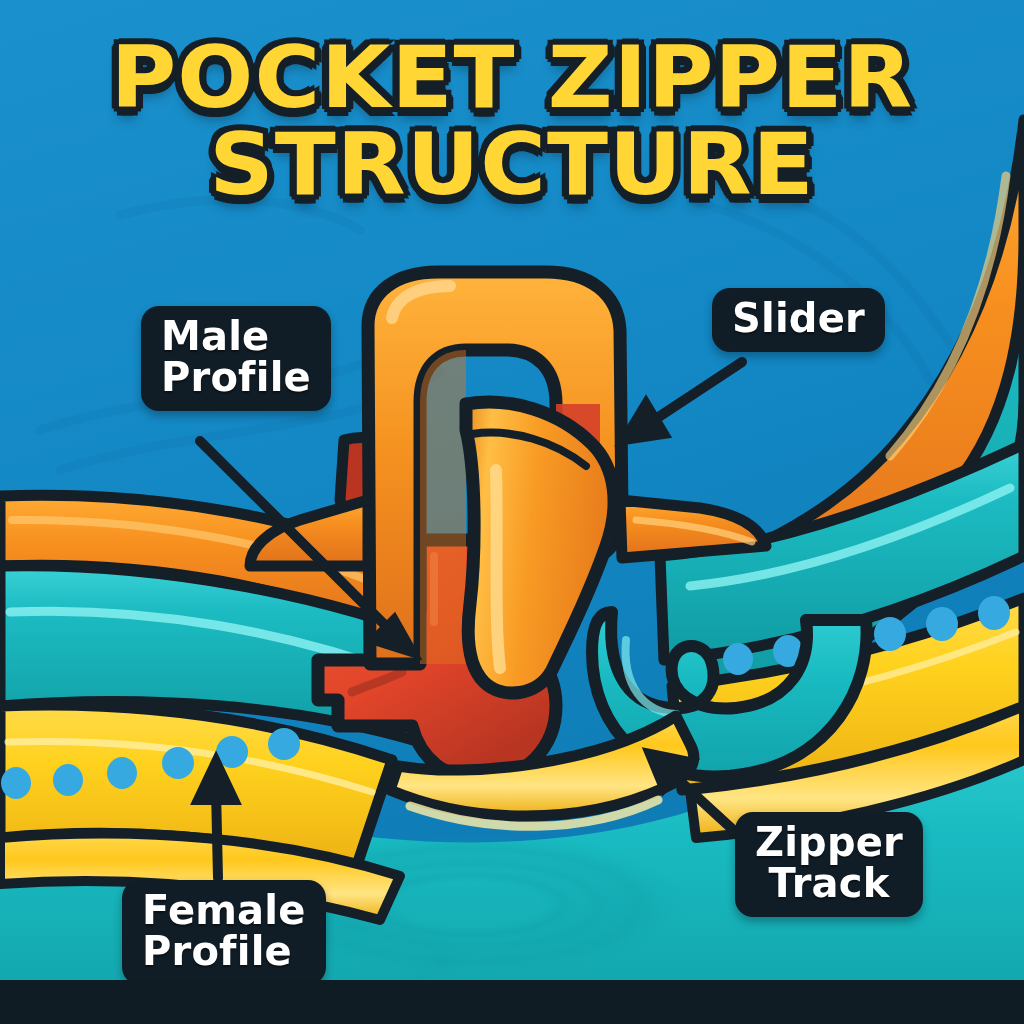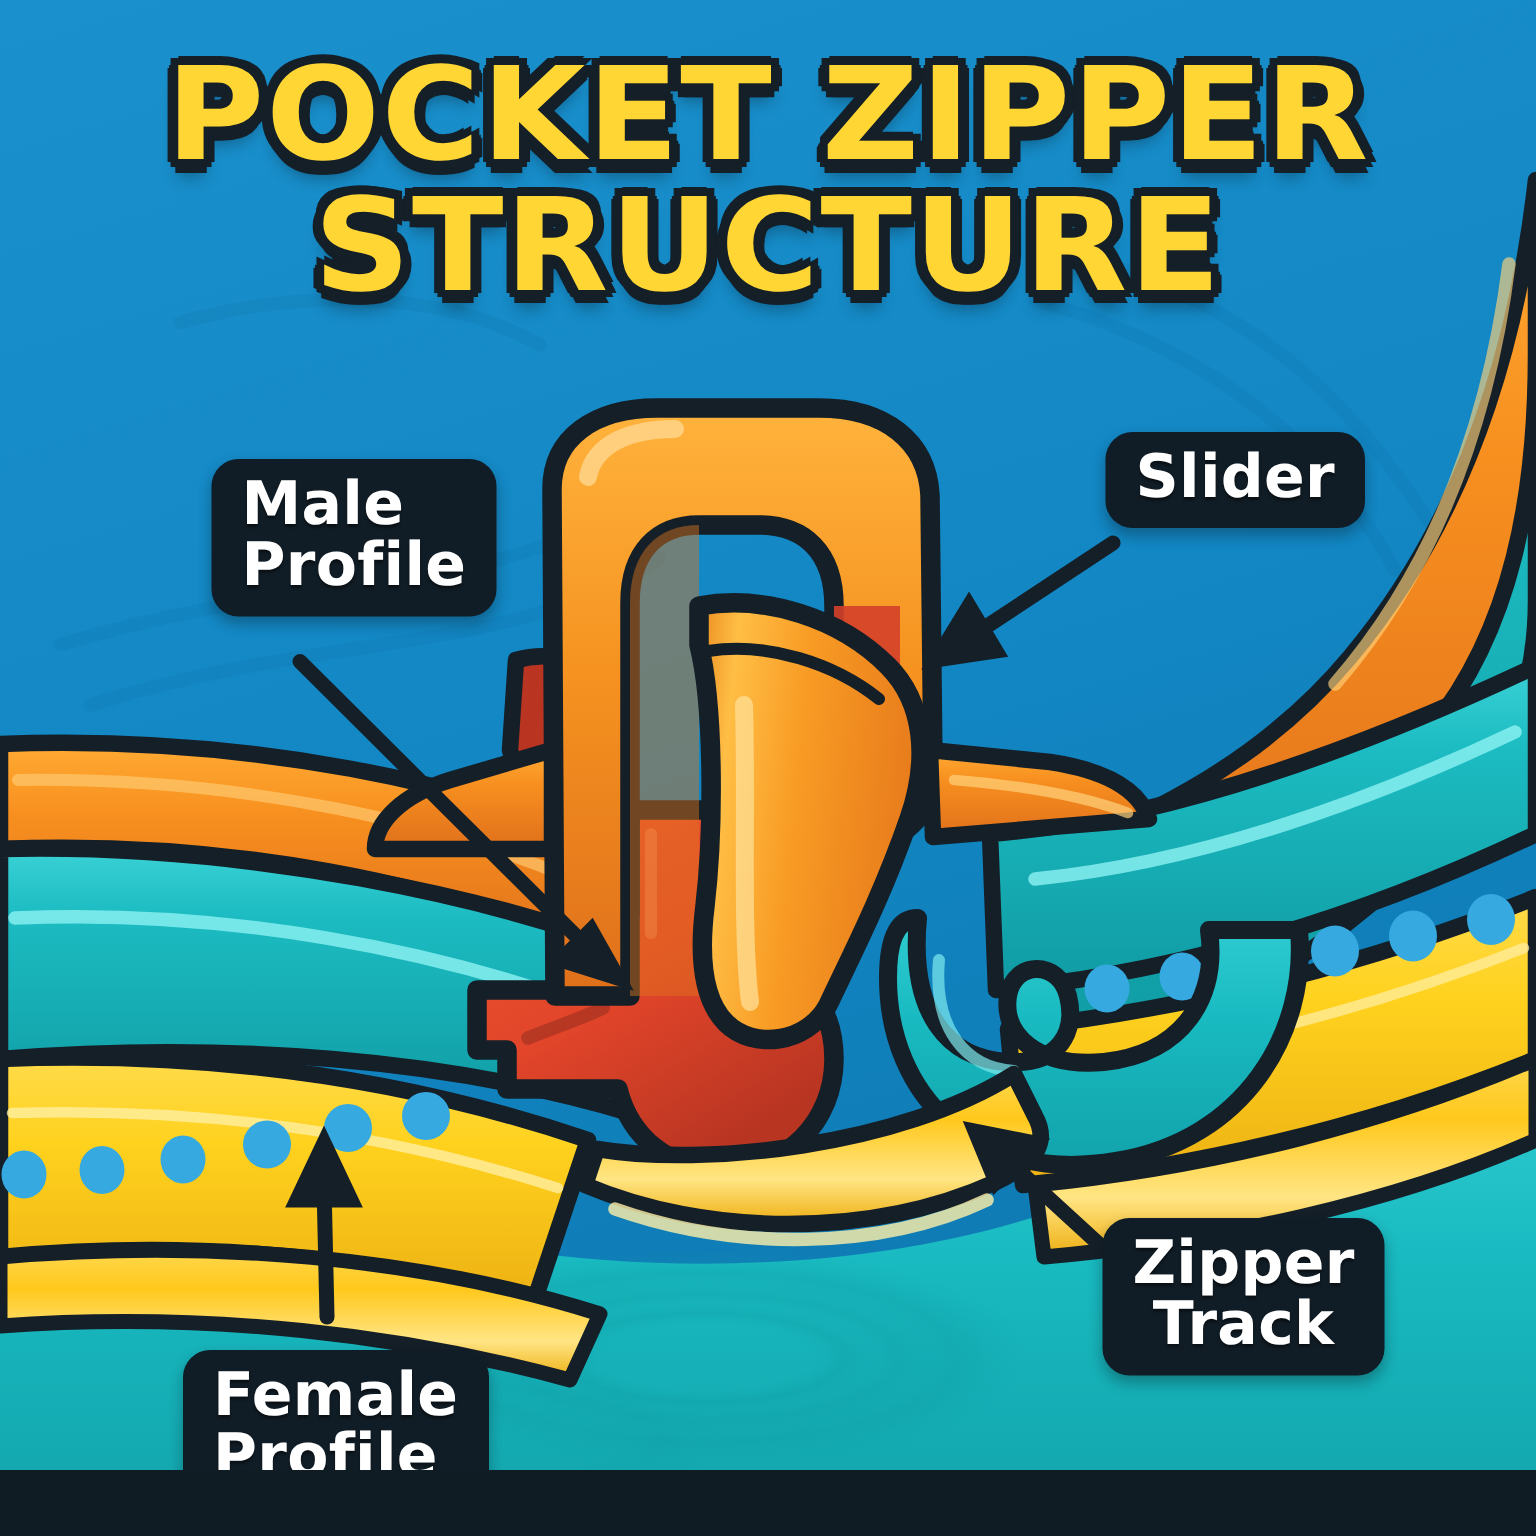--- a/index.html
+++ b/index.html
@@ -56,22 +56,22 @@
     font-weight: 700;
     font-size: 40px;
     line-height: 1.03;
     letter-spacing: 0.2px;
     box-shadow: 0 5px 9px rgba(8,20,28,0.33);
     text-shadow: 0 2px 2px rgba(0,0,0,0.45);
     white-space: pre-line;
     z-index: 6;
   }
   .callout.c-male   { left: 100px; top: 306px; margin-left: 41px; }
-  .callout.c-slider { left: 737px; top: 288px; }
-  .callout.c-female { left: 122px; top: 900px; }
+  .callout.c-slider { left: 712px; top: 288px; }
+  .callout.c-female { left: 122px; top: 880px; }
   .callout.c-track  { left: 735px; top: 812px; text-align: center;}
 </style>
 </head>
 <body>
 
 <div id="stage">
 
   <svg id="art" viewBox="0 0 1024 1024">
     <defs>
       <linearGradient id="gBg" x1="0" y1="0" x2="0.3" y2="1">

